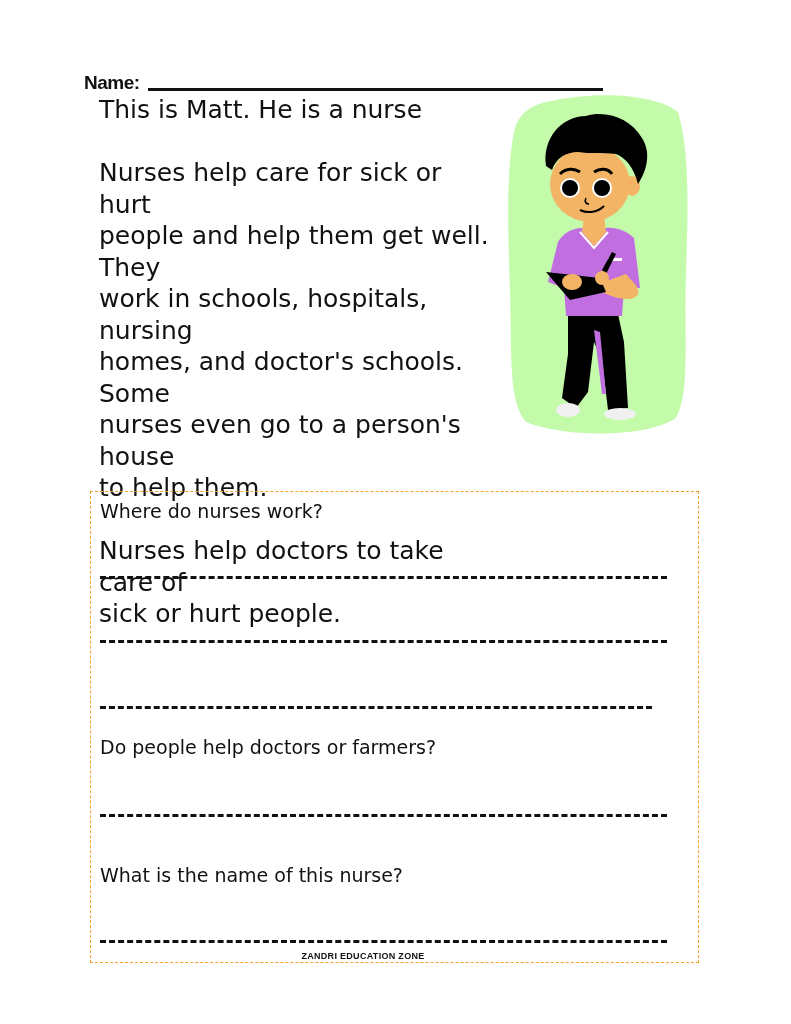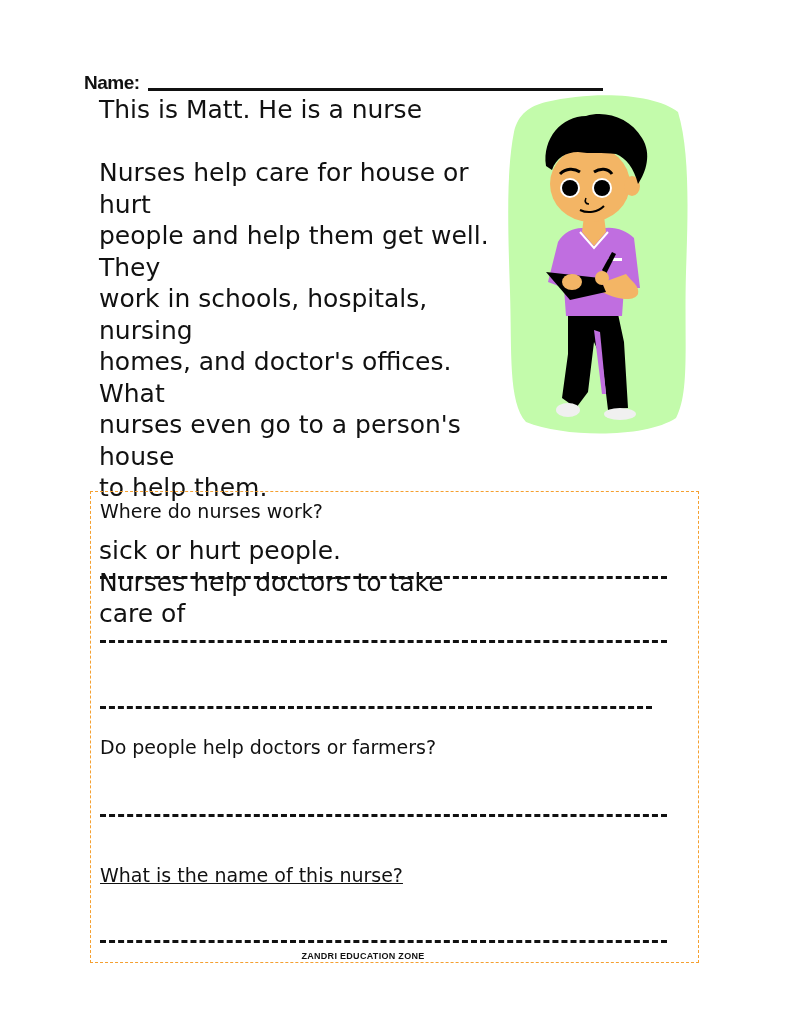--- a/index.html
+++ b/index.html
@@ -29,29 +29,29 @@
 <body>
 
 <div class="name-row">
   <span class="name-label">Name:</span>
   <span class="name-line"></span>
 </div>
 
 <div class="passage">
   <p>This is Matt. He is a nurse</p>
   <div class="gap"></div>
-  <p>Nurses help care for house or hurt</p>
+  <p>Nurses help care for sick or hurt</p>
   <p>people and help them get well. They</p>
   <p>work in schools, hospitals, nursing</p>
-  <p>homes, and doctor's offices. What</p>
+  <p>homes, and doctor's schools. Some</p>
   <p>nurses even go to a person's house</p>
   <p>to help them.</p>
   <div class="gap"></div>
+  <p>Nurses help doctors to take care of</p>
   <p>sick or hurt people.</p>
-  <p>Nurses help doctors to take care of</p>
 </div>
 
 <div class="illustration">
   <svg width="184" height="346" viewBox="0 0 184 346">
 
     <path d="M40,10 C90,-2 150,2 172,20 C184,60 182,120 180,180 C178,250 184,300 170,326 C140,346 60,346 20,330 C2,310 6,260 4,200 C2,140 0,80 8,40 C12,22 24,14 40,10 Z" fill="#c3fbab"></path>
 
     <path d="M62,222 L112,222 L118,250 L122,316 L102,318 L96,268 L88,250 L82,300 L70,316 L56,306 L62,262 Z" fill="#000"></path>
     <path d="M88,238 L94,240 L100,302 L96,302 Z" fill="#c06ee0"></path>
 
@@ -94,17 +94,17 @@
 
 <div class="qbox">
   <div class="question" style="top:8px;">Where do nurses work?</div>
   <div class="answer-line" style="top:84px; width:567px;"></div>
   <div class="answer-line" style="top:148px; width:567px;"></div>
   <div class="answer-line" style="top:214px; width:552px;"></div>
 
   <div class="question" style="top:244px;">Do people help doctors or farmers?</div>
   <div class="answer-line" style="top:322px; width:567px;"></div>
 
-  <div class="question" style="top:372px;text-decoration:underline;">What is the name of this nurse?</div>
+  <div class="question" style="top:372px;">What is the name of this nurse?</div>
   <div class="answer-line" style="top:448px; width:567px;"></div>
 </div>
 
 <div class="footer">ZANDRI EDUCATION ZONE</div>
 
 </body></html>

